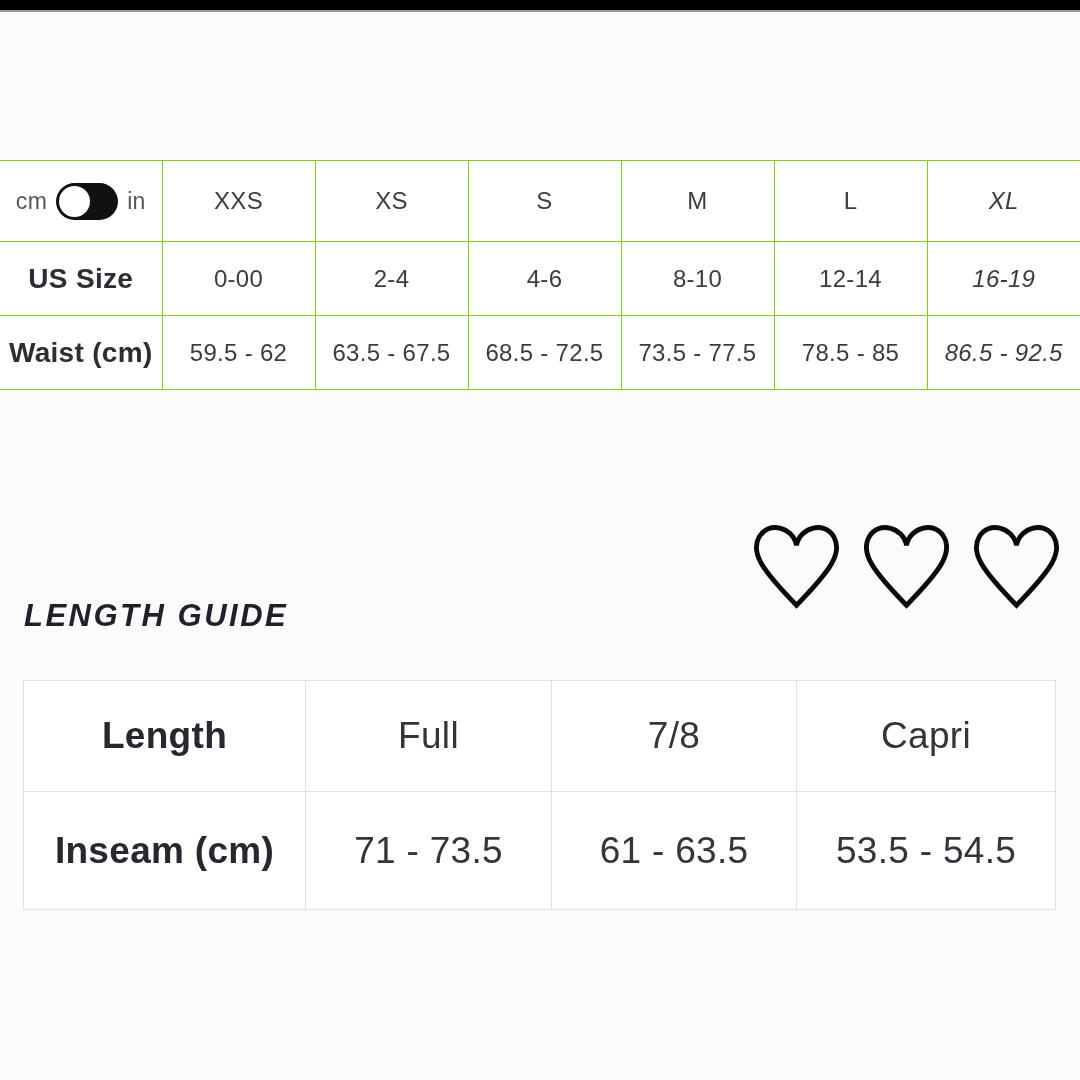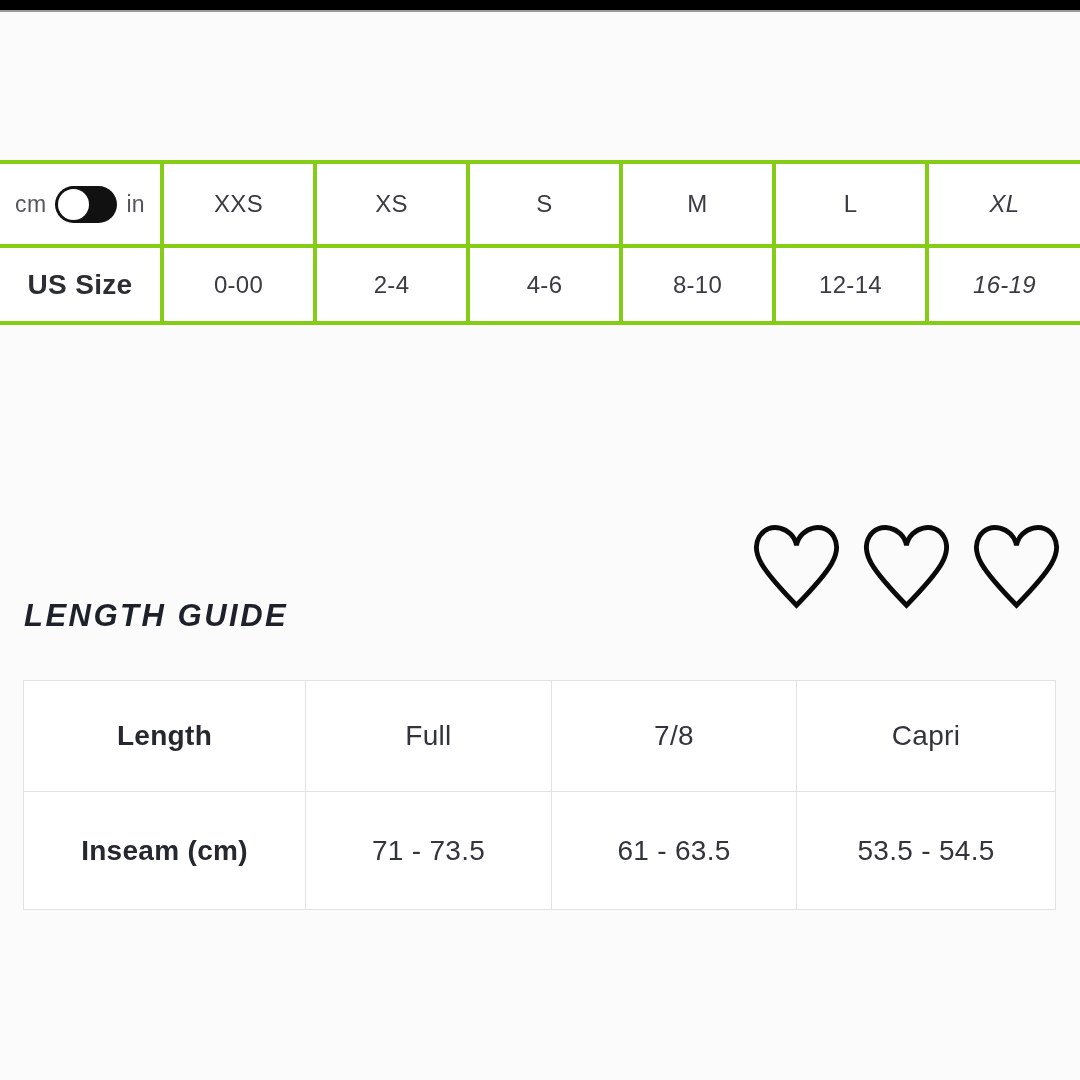--- a/index.html
+++ b/index.html
@@ -24,21 +24,21 @@
   .size-table {
     position: absolute;
     top: 160px;
     left: 0;
     width: 1080px;
     border-collapse: collapse;
     table-layout: fixed;
     background: #ffffff;
   }
   .size-table td {
-    border: 4px solid #84cc16;
+    border: 1px solid #84cc16;
     text-align: center;
     vertical-align: middle;
     font-size: 24px;
     color: #3a3c42;
     letter-spacing: 0.3px;
   }
   .size-table tr > td:first-child { border-left: none; }
   .size-table tr > td:last-child { border-right: none; font-style: italic; }
   .size-table tr.hdr td { height: 78px; }
   .size-table tr.datarow td { height: 71px; }
@@ -106,21 +106,21 @@
     left: 23px;
     width: 1032px;
     border-collapse: collapse;
     table-layout: fixed;
     background: #ffffff;
   }
   .length-table td {
     border: 1px solid #e2e2e2;
     text-align: center;
     vertical-align: middle;
-    font-size: 28px;
+    font-size: 37px;
     color: #33353c;
     letter-spacing: 0.3px;
   }
   .length-table tr.hdr td { height: 108px; }
   .length-table tr.datarow td { height: 115px; }
   .length-table td.rowlabel {
     font-weight: bold;
     color: #26282f;
   }
 </style>
@@ -159,20 +159,29 @@
   </tr>
   <tr class="datarow">
     <td class="rowlabel">US Size</td>
     <td>0-00</td>
     <td>2-4</td>
     <td>4-6</td>
     <td>8-10</td>
     <td>12-14</td>
     <td>16-19</td>
   </tr>
+  <tr class="datarow">
+    <td class="rowlabel">Waist (cm)</td>
+    <td>59.5 - 62</td>
+    <td>63.5 - 67.5</td>
+    <td>68.5 - 72.5</td>
+    <td>73.5 - 77.5</td>
+    <td>78.5 - 85</td>
+    <td>86.5 - 92.5</td>
+  </tr>
 </tbody>
   </table>
 
 <div class="hearts">
   <svg class="heart-icon" width="97" height="97" viewBox="0 0 100 100">
     <path d="M50 29 C46 10 21 4 11.5 20.5 C2 37 15 55 50 91 C85 55 98 37 88.5 20.5 C79 4 54 10 50 29 Z" fill="none" stroke="#0a0a0a" stroke-width="5" stroke-linejoin="miter"></path>
   </svg>
   <svg class="heart-icon" width="97" height="97" viewBox="0 0 100 100">
     <path d="M50 29 C46 10 21 4 11.5 20.5 C2 37 15 55 50 91 C85 55 98 37 88.5 20.5 C79 4 54 10 50 29 Z" fill="none" stroke="#0a0a0a" stroke-width="5" stroke-linejoin="miter"></path>
   </svg>

